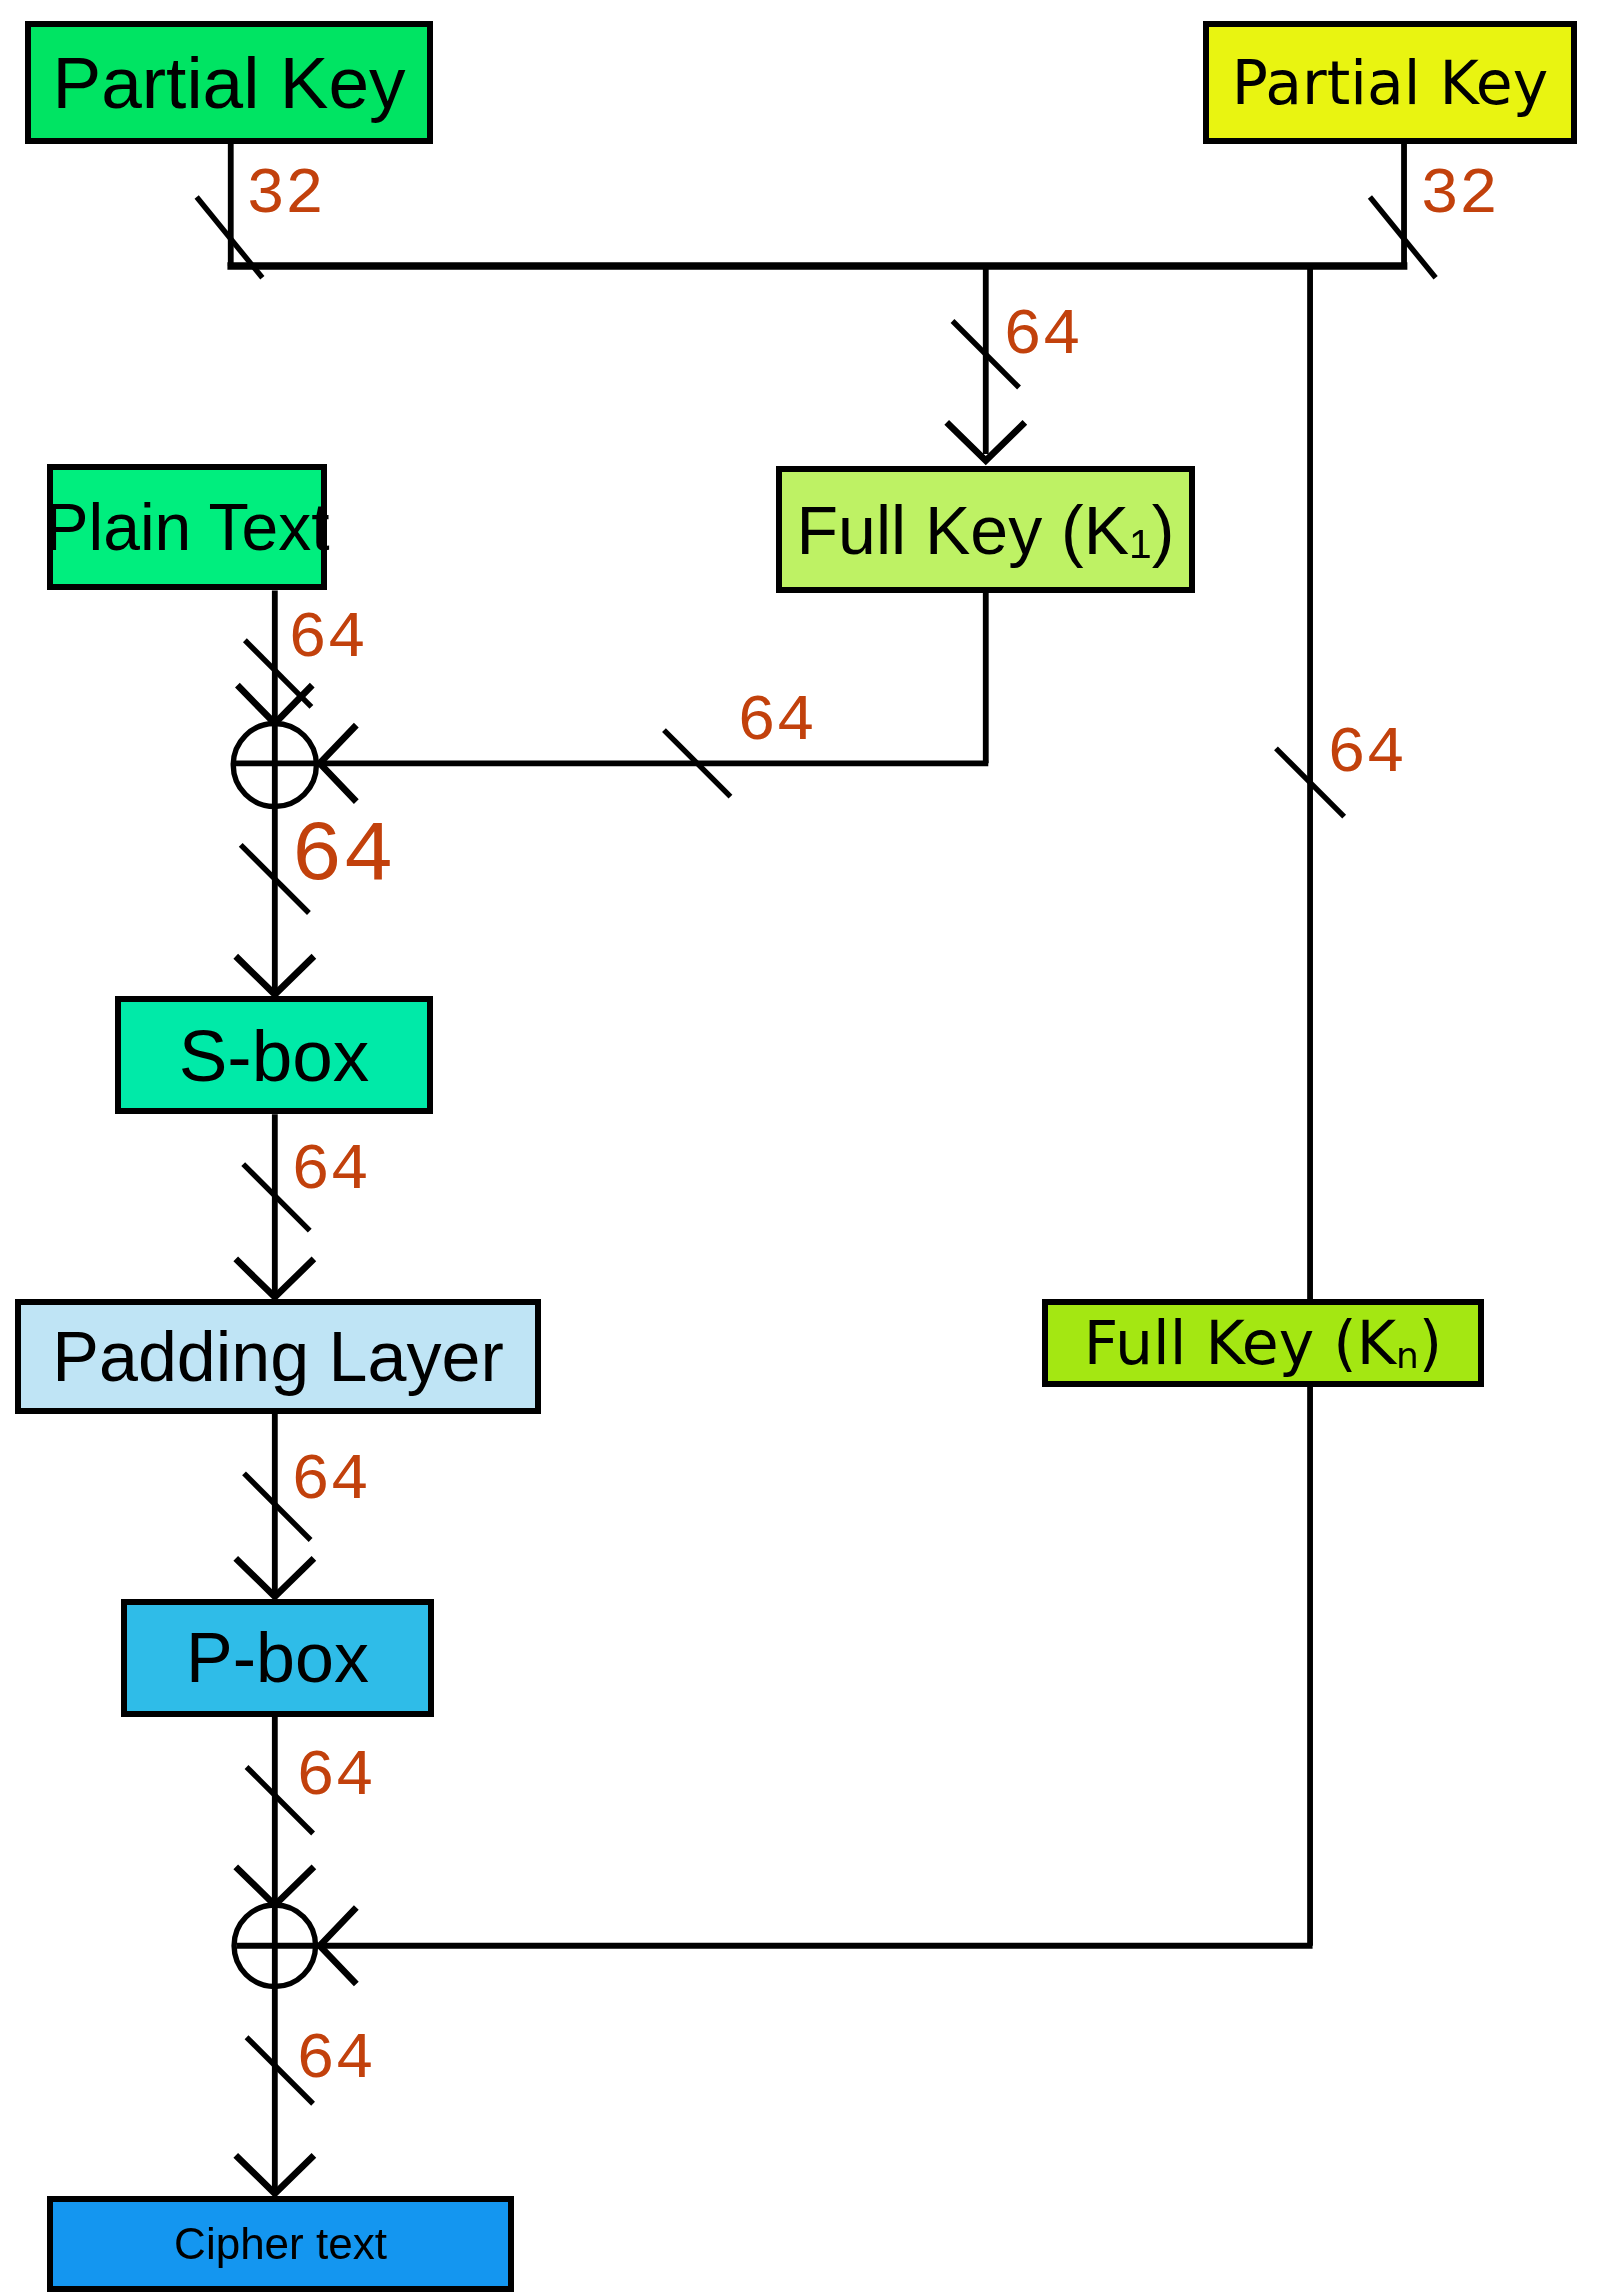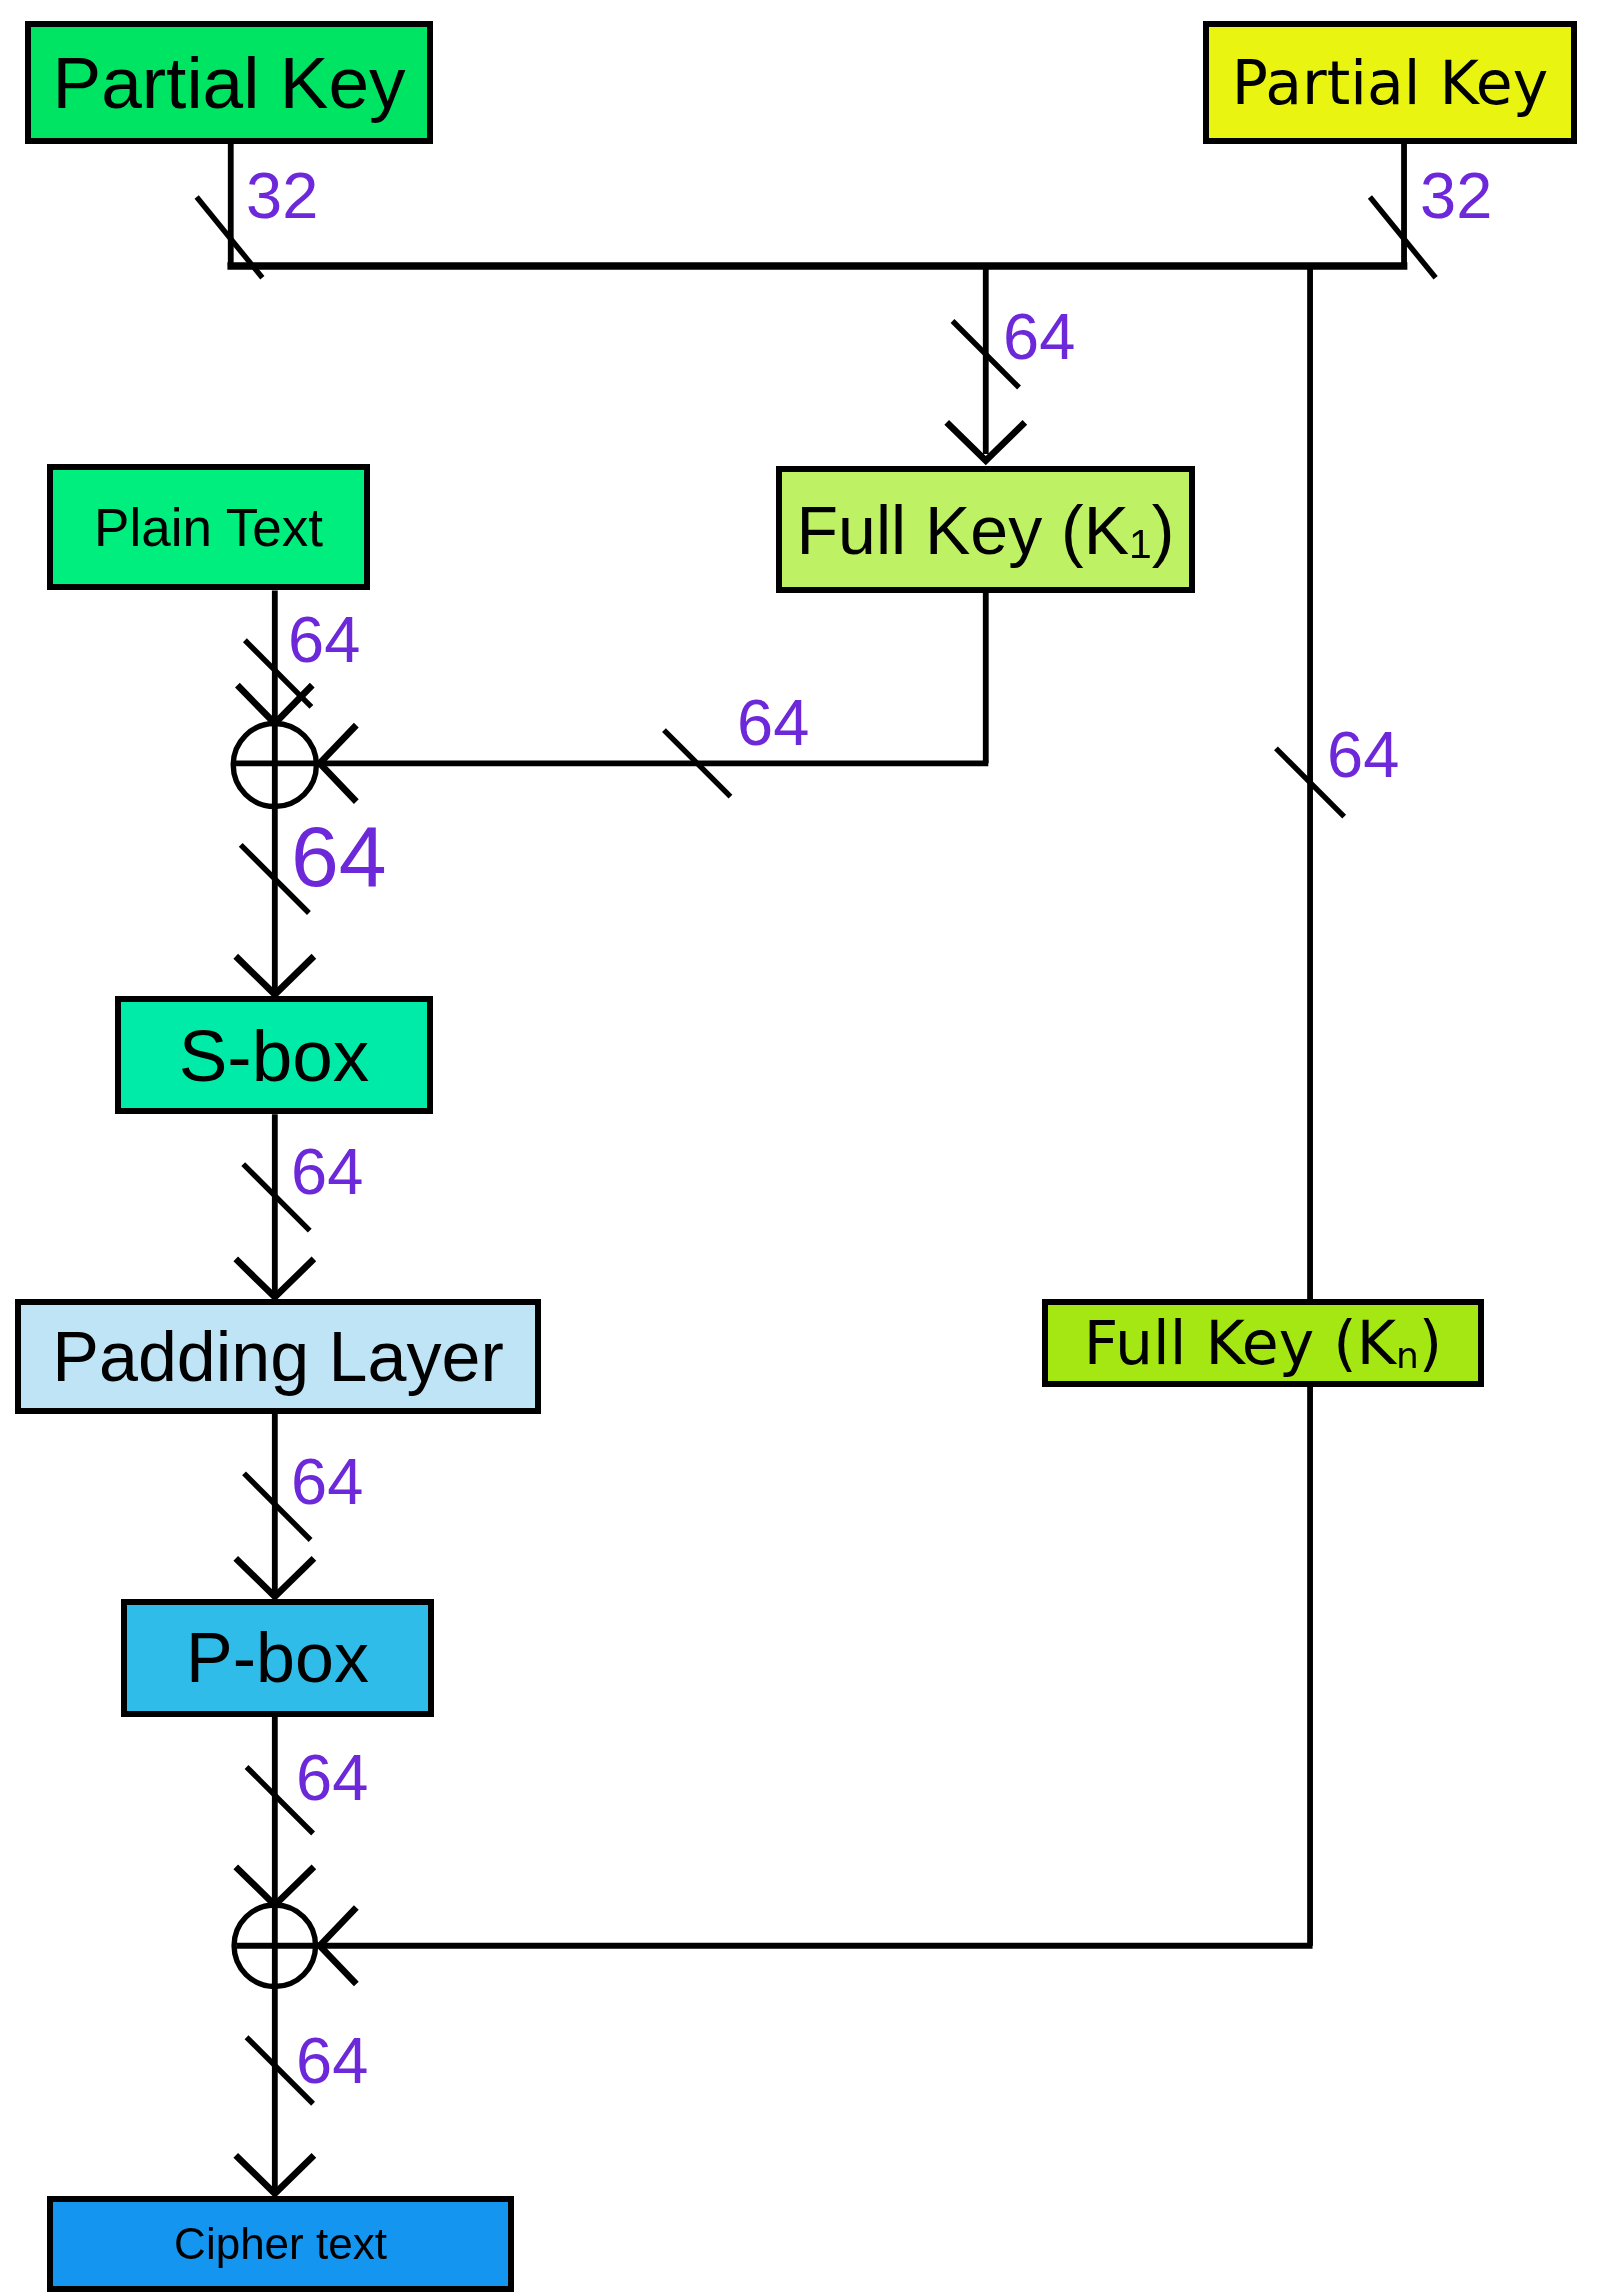--- a/index.html
+++ b/index.html
@@ -16,29 +16,29 @@
     border:6.7px solid #000;
     box-sizing:border-box;
     display:flex;align-items:center;justify-content:center;
     color:#000;white-space:nowrap;
   }
   .f-hum{font-family:"Liberation Sans", sans-serif;}
   .f-verd{font-family:"DejaVu Sans", sans-serif;}
   .sub{font-size:0.60em;position:relative;top:0.10em;}
   .buslabel{
     position:absolute;z-index:3;
-    color:#6d28d9;font-size:65px;line-height:1;
-    font-family:Liberation Sans, sans-serif;
+    color:#c2410c;font-size:65px;line-height:1;
+    font-family:Liberation Mono, monospace;
     white-space:nowrap;
   }
   .buslabel.big{font-size:86px;}
   
   #pk-left{left:25px;top:21px;width:408px;height:123px;font-size:73px;}
   #pk-right{left:1203px;top:21px;width:374px;height:123px;font-size:60px;}
-  #plain-text{left:47px;top:464px;width:323px;height:126px;font-size:53px;}
+  #plain-text{left:47px;top:464px;width:280px;height:126px;font-size:66px;}
   #full-key-1{left:776px;top:466px;width:419px;height:127px;font-size:68px;}
   #s-box{left:115px;top:996px;width:318px;height:118px;font-size:73px;align-items:center;}
   #padding-layer{left:15px;top:1299px;width:526px;height:115px;font-size:70px;}
   #p-box{left:121px;top:1599px;width:313px;height:118px;font-size:70px;}
   #full-key-n{left:1042px;top:1299px;width:442px;height:88px;font-size:60px;}
   #cipher-text{left:47px;top:2196px;width:467px;height:96px;font-size:44px;}
   
   #lbl-32-left{left:246px;top:163px;}
   #lbl-32-right{left:1420px;top:163px;}
   #lbl-64-merge{left:1003px;top:304px;}

